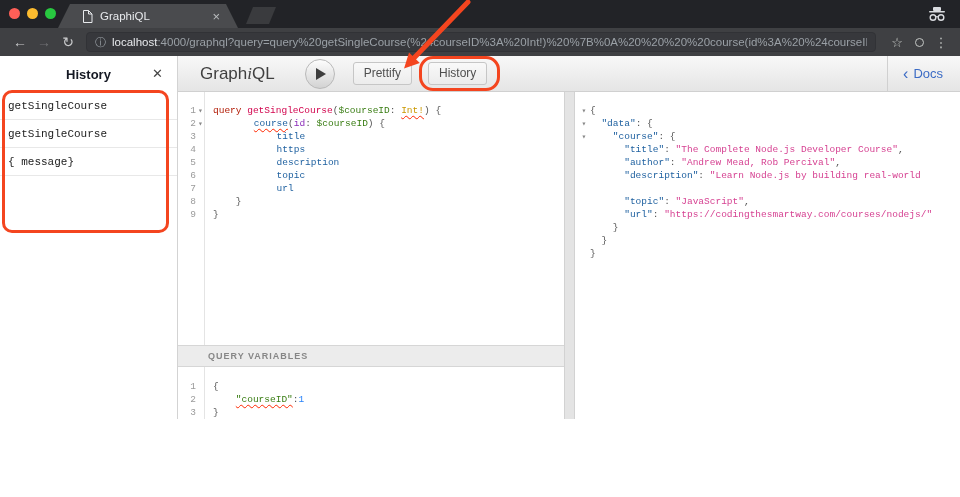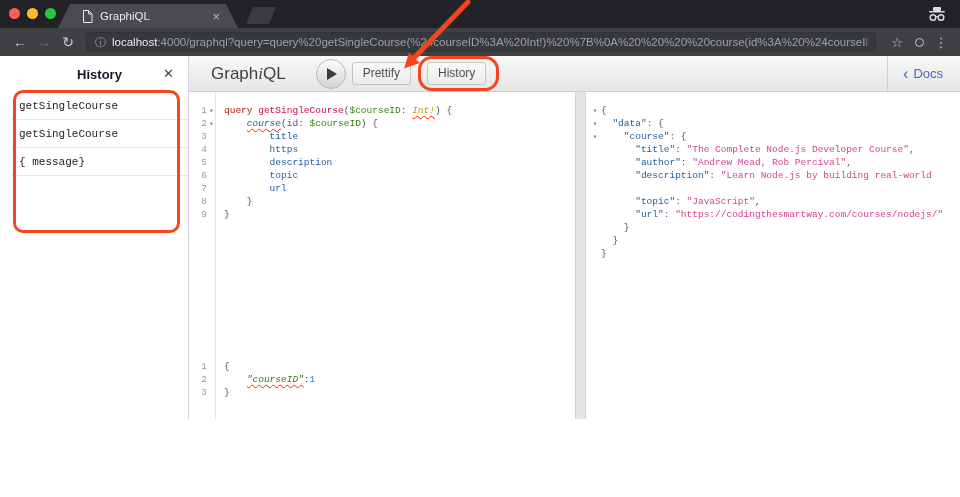--- a/index.html
+++ b/index.html
@@ -27,21 +27,21 @@
   .omnibox { flex:1; height:20px; margin:0 10px 0 6px; background:#37383C; border:1px solid #313236;
              border-radius:4px; display:flex; align-items:center; padding:0 8px; overflow:hidden; }
   .omni-info { color:#9AA0A6; font-size:11px; margin-right:6px; flex:none; }
   .url { font-size:11.5px; white-space:nowrap; overflow:hidden; }
   .url .host { color:#E8EAED; }
   .url .rest { color:#9AA0A6; }
   .right-ico { flex:none; color:#C4C7C5; font-size:13px; width:22px; text-align:center; }
   .circle-glyph { display:inline-block; width:9px; height:9px; border:1.5px solid #C4C7C5; border-radius:50%; }
 
   
-  .app { display:flex; height:363px;padding-left:11px; }
+  .app { display:flex; height:363px; }
 
   
   .sidebar { width:178px; background:#fff; border-right:1px solid #d3d3d3; display:flex; flex-direction:column; }
   .sb-head { height:36px; position:relative; display:flex; align-items:center; justify-content:center; }
   .sb-title { font-size:13px; font-weight:bold; color:#141823; }
   .sb-close { position:absolute; right:14px; top:10px; font-size:13px; color:#444; cursor:pointer; }
   .history-list { position:relative; }
   .h-item { height:28px; display:flex; align-items:center; padding-left:8px; border-bottom:1px solid #e8e8e8;
             font-family:"Liberation Mono", monospace; font-size:11px; color:#1c1c1c; }
   .annot-box { position:absolute; left:2px; top:-2px; width:167px; height:143px;
@@ -50,21 +50,21 @@
   
   .main { flex:1; display:flex; flex-direction:column; min-width:0; }
   .topbar { height:36px; background:linear-gradient(#f8f8f8,#e5e5e5); border-bottom:1px solid #d0d0d0;
             display:flex; align-items:center; padding-left:22px; }
   .logo { font-size:17px; color:#3f3f3f; }
   .logo .it { font-family:"Liberation Serif", serif; font-style:italic; }
   .exec-btn { width:30px; height:30px; border-radius:50%; margin-left:30px; border:1px solid #b9b9b9;
               background:linear-gradient(#fdfdfd,#d2d2d2); display:flex; align-items:center; justify-content:center; cursor:pointer; }
   .exec-tri { width:0; height:0; border-left:10px solid #3d3d3d; border-top:6px solid transparent;
               border-bottom:6px solid transparent; margin-left:3px; }
-  .tb-btn { margin-left:6px; padding:3px 10px 4px; font-size:12px; color:#4f4f4f; background:linear-gradient(#f9f9f9,#ececec);
+  .tb-btn { margin-left:18px; padding:3px 10px 4px; font-size:12px; color:#4f4f4f; background:linear-gradient(#f9f9f9,#ececec);
             border:1px solid #c6c6c6; border-radius:3px; cursor:pointer; font-family:"Liberation Sans",sans-serif; }
   .annot-wrap { position:relative; margin-left:16px; }
   .annot-wrap .tb-btn { margin-left:0; }
   .annot-ring { position:absolute; left:-9px; right:-13px; top:-6px; bottom:-6px;
                 border:3px solid #F4451F; border-radius:14px; pointer-events:none; }
   .docs-btn { margin-left:auto; height:100%; display:flex; align-items:center; gap:5px;
               border-left:1px solid #d0d0d0; padding:0 17px 0 15px; color:#3B6BC5; font-size:13px; cursor:pointer; }
   .docs-chev { font-size:16px; line-height:1; }
 
   
@@ -86,27 +86,27 @@
   .cm-fold { width:9px; text-align:center; color:#888; font-size:8px; flex:none; }
   .result-pane .cm-fold { width:12px; }
   .cm-code { padding-left:8px; white-space:pre; flex:none; }
   .result-pane .cm-code { padding-left:0; }
 
   
   .tok.kw   { color:#B11A04; }
   .tok.def  { color:#D2054E; }
   .tok.var  { color:#397D13; }
   .tok.atom { color:#CA9800; }
-  .tok.prop { color:#1F61A0; }
+  .tok.prop { color:#1F61A0;margin-left:18px; }
   .tok.attr { color:#8B2BB9; }
   .tok.punc { color:#555555; }
   .tok.num  { color:#2882F9; }
   .tok.str  { color:#D64292; }
   .tok.key  { color:#1F61A0; }
-  .tok.err  { text-decoration:underline wavy #FF2600 1px; text-decoration-skip-ink:none; text-underline-offset:2px;font-style:italic; }
+  .tok.err  { text-decoration:underline wavy #FF2600 1px; text-decoration-skip-ink:none; text-underline-offset:2px; }
 
   
   .arrow-overlay { position:absolute; left:0; top:0; width:960px; height:497px; pointer-events:none; z-index:50; }
 </style>
 </head>
 <body>
 
 <div id="stage">
 
   <div class="tabbar">
@@ -220,20 +220,23 @@
                 <span class="cm-gutter">8</span>
                 <span class="cm-fold"></span>
                 <span class="cm-code"><span class="tok ws">    </span><span class="tok punc">}</span></span>
               </div>
               <div class="cm-line">
                 <span class="cm-gutter">9</span>
                 <span class="cm-fold"></span>
                 <span class="cm-code"><span class="tok punc">}</span></span>
               </div>
             </div>
+          <div class="vars-bar">
+            <span>QUERY VARIABLES</span>
+          </div>
           <div class="code-area vars-editor" id="vars-editor">
             <div class="rail"></div>
           <div class="cm-line">
                 <span class="cm-gutter">1</span>
                 <span class="cm-fold"></span>
                 <span class="cm-code"><span class="tok punc">{</span></span>
               </div>
               <div class="cm-line">
                 <span class="cm-gutter">2</span>
                 <span class="cm-fold"></span>

